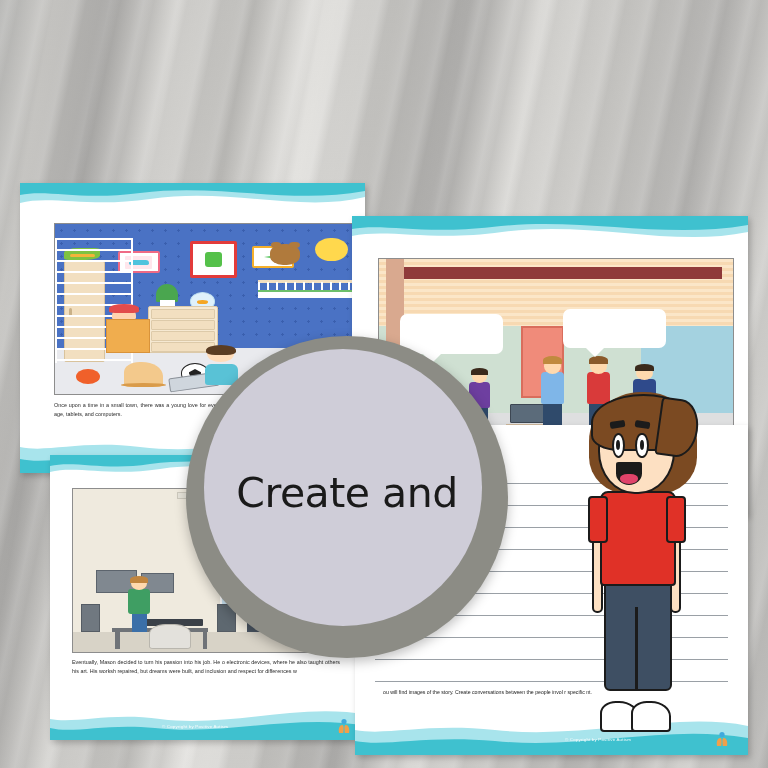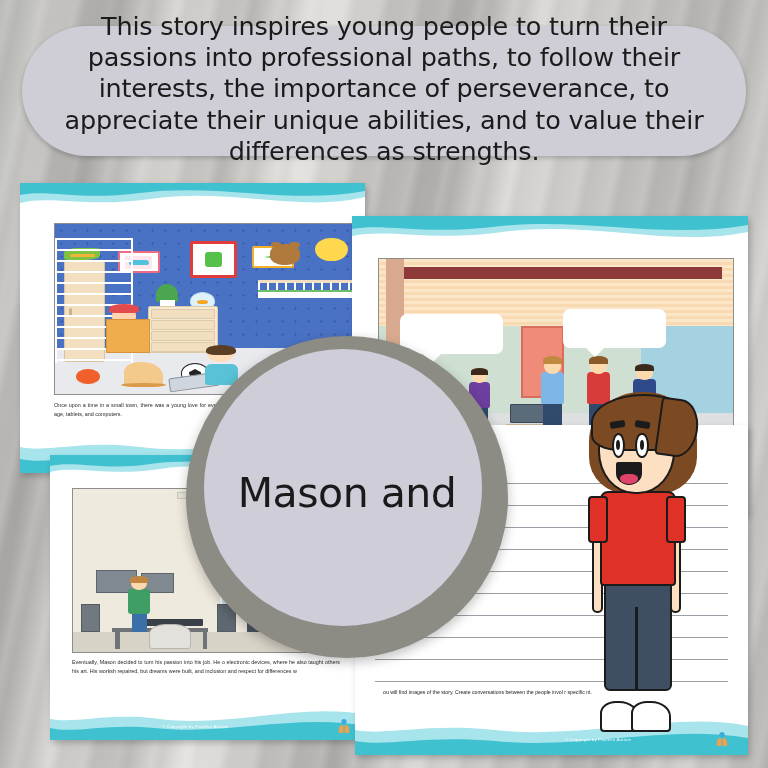--- a/index.html
+++ b/index.html
@@ -281,23 +281,20 @@
   .shoe{position:absolute;bottom:0;width:30%;height:9%;background:#fff;border:2.5px solid #1b1b1b;box-sizing:border-box;border-radius:40% 50% 4px 4px;}
   .shoe.l{left:18%;} .shoe.r{left:42%;}
 
   .hidden-text { position:absolute; font-size:5.2px; color:#222; }
 </style>
 </head>
 <body>
 
 <div id="stage">
 
-  <div class="header-pill">
-    <div class="header-text">This story inspires young people to turn their passions into professional paths, to follow their interests, the importance of perseverance, to appreciate their unique abilities, and to value their differences as strengths.</div>
-  </div>
 
   <div class="page" id="page-bedroom">
     <div class="wave-top" style="height:30px">
       <svg viewBox="0 0 345 30" preserveAspectRatio="none">
         <path d="M0,0 H345 V14 C280,30 210,4 130,16 C70,25 30,12 0,20 Z" fill="#a8e4ec"></path>
         <path d="M0,0 H345 V8 C270,22 200,0 120,10 C60,18 28,6 0,12 Z" fill="#3fc1cf"></path>
       </svg>
     </div>
 
     <div class="illus" style="left:34px; top:40px; right:10px; height:172px;">
@@ -521,21 +518,21 @@
           <path d="M15 15 C16 10 14 7 12 7 C10.4 7 10 9 10.8 15 Z" fill="#f0a04b"></path>
         </svg>
     </div>
   </div>
 
   <div class="badge">
     <div class="ring"></div>
     <div class="disc"></div>
     <div class="label">
       <div>
-        <div>Mason and</div>
+        <div>Create and</div>
       </div>
     </div>
   </div>
 
   <div class="boy">
     <div class="boy-hair-back"></div>
     <div class="boy-pants"></div>
     <div class="shoe l"></div>
     <div class="shoe r"></div>
     <div class="arm l"></div>

